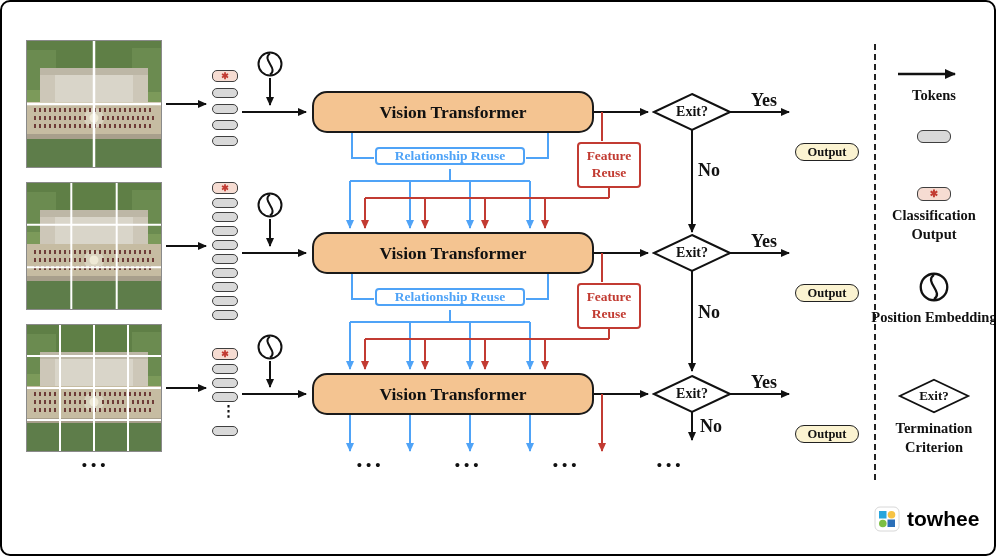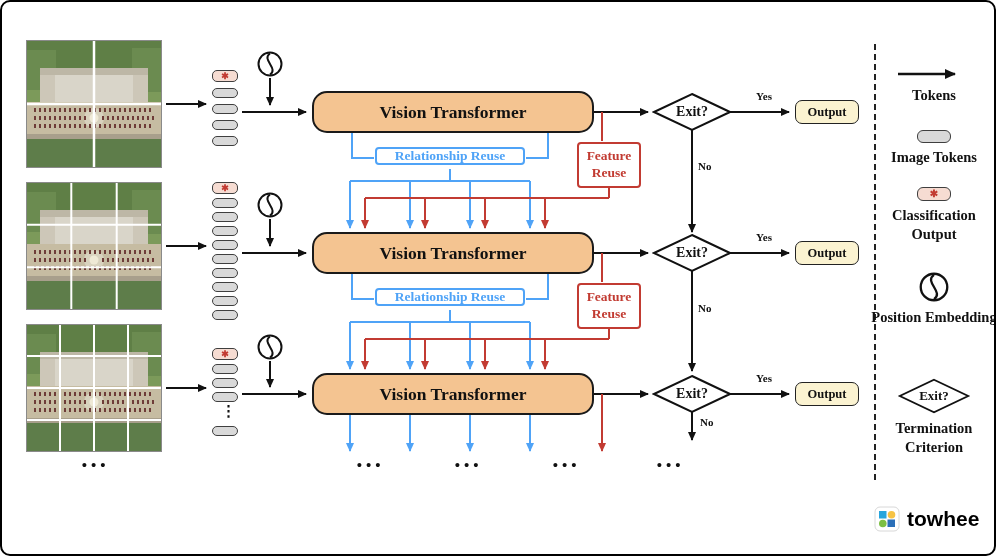--- a/index.html
+++ b/index.html
@@ -12,22 +12,22 @@
   .lnr{stroke:var(--red);stroke-width:2;fill:none;}
   .fk{fill:var(--ink);} .fb{fill:var(--blue);} .fr{fill:var(--red);}
   .dashed-sep{border-left:2px dashed #222;}
   .thumb{width:136px;height:128px;}
   .thumb svg{display:block;}
   .crowd{stroke:#6E3C38;stroke-width:4;stroke-dasharray:2 3;fill:none;}
   .grid{stroke:#fff;fill:none;}
   .vt-box{width:282px;height:42px;background:var(--vt_fill);border:2px solid var(--vt_border);border-radius:15px;display:flex;align-items:center;justify-content:center;font-weight:bold;font-size:17.5px;box-sizing:border-box;}
   .exit-wrap{width:80px;height:40px;}
   .exit-wrap .exit-label{position:absolute;inset:0;display:flex;align-items:center;justify-content:center;font-weight:bold;font-size:14px;}
-  .output-box{width:64px;height:24px;background:var(--output_fill);border:1.6px solid #222;border-radius:7px;display:flex;align-items:center;justify-content:center;font-weight:bold;font-size:12.5px;box-sizing:border-box;}
-  .yn{font-weight:bold;font-size:11px;}
+  .output-box{width:64px;height:18px;background:var(--output_fill);border:1.6px solid #222;border-radius:12px;display:flex;align-items:center;justify-content:center;font-weight:bold;font-size:12.5px;box-sizing:border-box;margin-top:43px;}
+  .yn{font-weight:bold;font-size:18px;}
   .token{width:26px;height:10px;border-radius:5px;background:var(--token_gray);border:1.4px solid var(--token_border);box-sizing:border-box;}
   .token-class{background:var(--class_token_fill);display:flex;align-items:center;justify-content:center;height:12px;}
   .token-class span{color:var(--red);font-size:9px;line-height:1;font-weight:bold;}
   .vdots{font-weight:bold;font-size:15px;letter-spacing:0;line-height:1;color:#111;}
   .reuse-blue{width:150px;height:18px;background:#fff;border:2px solid var(--blue);border-radius:4px;color:var(--blue);display:flex;align-items:center;justify-content:center;font-weight:bold;font-size:13.5px;box-sizing:border-box;}
   .reuse-red{width:64px;height:46px;background:#fff;border:2px solid var(--red);border-radius:4px;color:var(--red);display:flex;align-items:center;justify-content:flex-start;text-align:center;font-weight:bold;font-size:13.5px;line-height:1.25;box-sizing:border-box;}
   .ellipsis{font-weight:bold;font-size:25px;letter-spacing:3px;text-align:center;width:70px;}
   .legend-label{width:128px;text-align:center;font-weight:bold;font-size:14.5px;line-height:1.3;}
   .legend-pill{width:34px;height:13px;border-radius:6px;background:var(--token_gray);border:1.5px solid var(--token_border);box-sizing:border-box;}
   .legend-pill.pink{background:var(--class_token_fill);height:14px;display:flex;align-items:center;justify-content:center;}
@@ -306,21 +306,20 @@
           <marker id="mklg" markerUnits="userSpaceOnUse" markerWidth="12" markerHeight="12" refX="10" refY="5" orient="auto">
             <path d="M0,0 L11,5 L0,10 Z" fill="#111"></path>
           </marker>
         </defs>
         <path d="M3 9 H60" stroke="#111" stroke-width="2.4" marker-end="url(#mklg)"></path>
       </svg>
   </div>
   <div class="abs legend-label" style="left:868px;top:84px">Tokens</div>
 
   <div class="abs legend-pill" style="left:915px;top:128px"></div>
-  <div class="abs legend-label" style="left:868px;top:146px">Image Tokens</div>
 
   <div class="abs legend-pill pink" style="left:915px;top:185px">
       <span>✱</span>
     </div>
   <div class="abs legend-label" style="left:868px;top:204px">Classification Output</div>
 
   <div class="abs" style="left:917px;top:270px">
     <svg width="30" height="30" viewBox="0 0 26 26">
         <circle cx="13" cy="13" r="11.5" fill="#fff" stroke="#111" stroke-width="2"></circle>
         <path d="M13 2.5 C4 8.5, 22 17.5, 13 23.5" fill="none" stroke="#111" stroke-width="2"></path>

